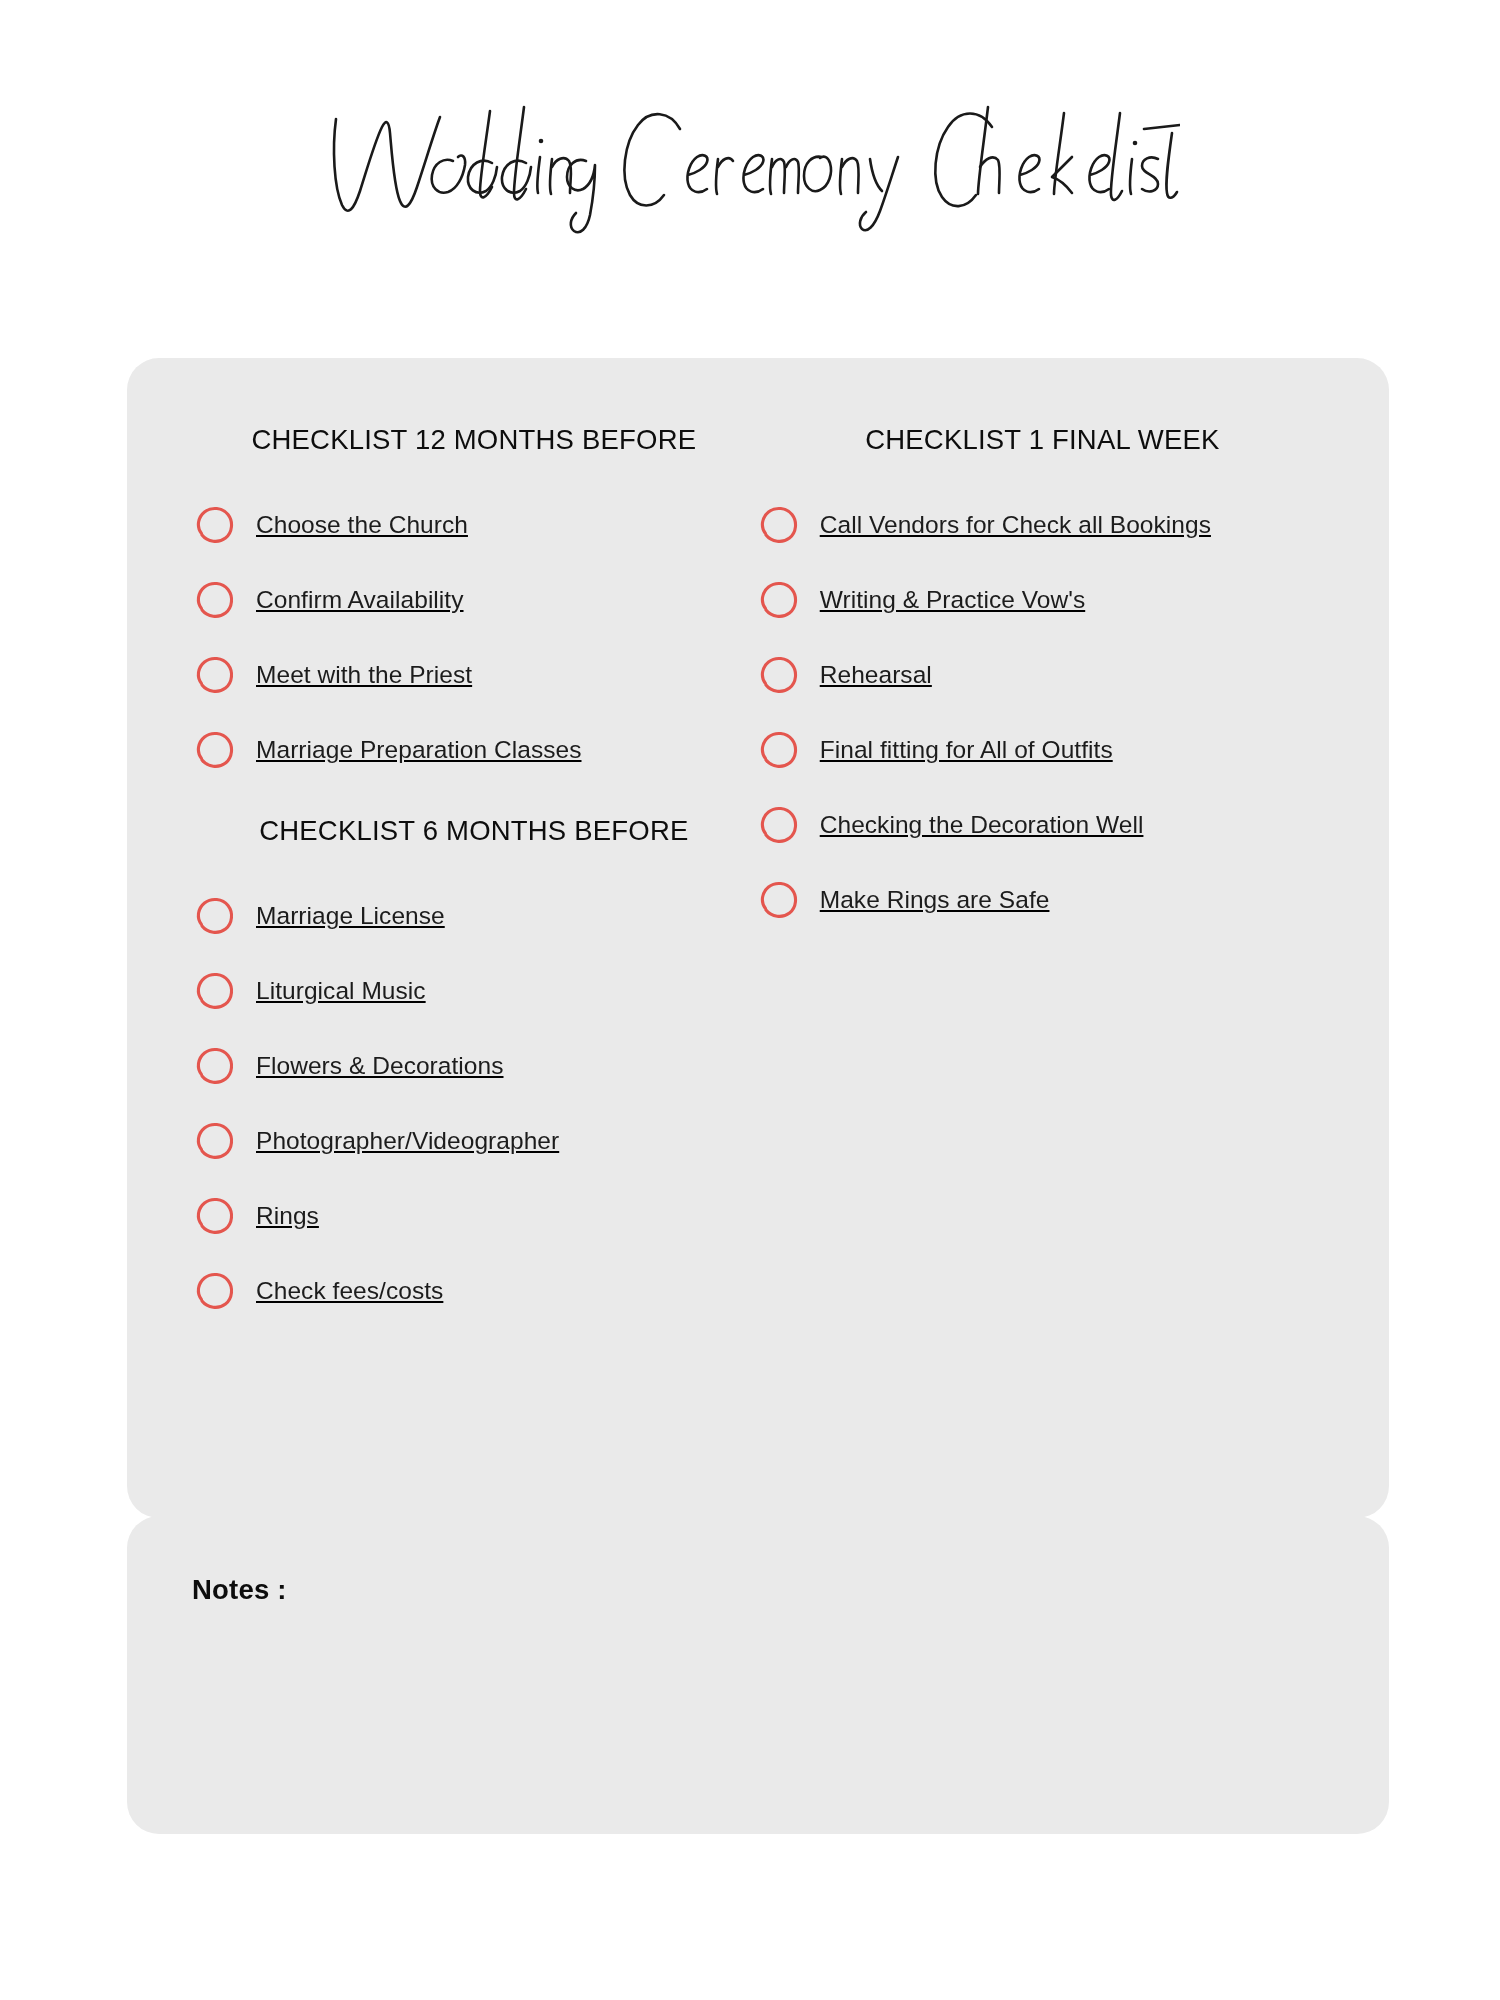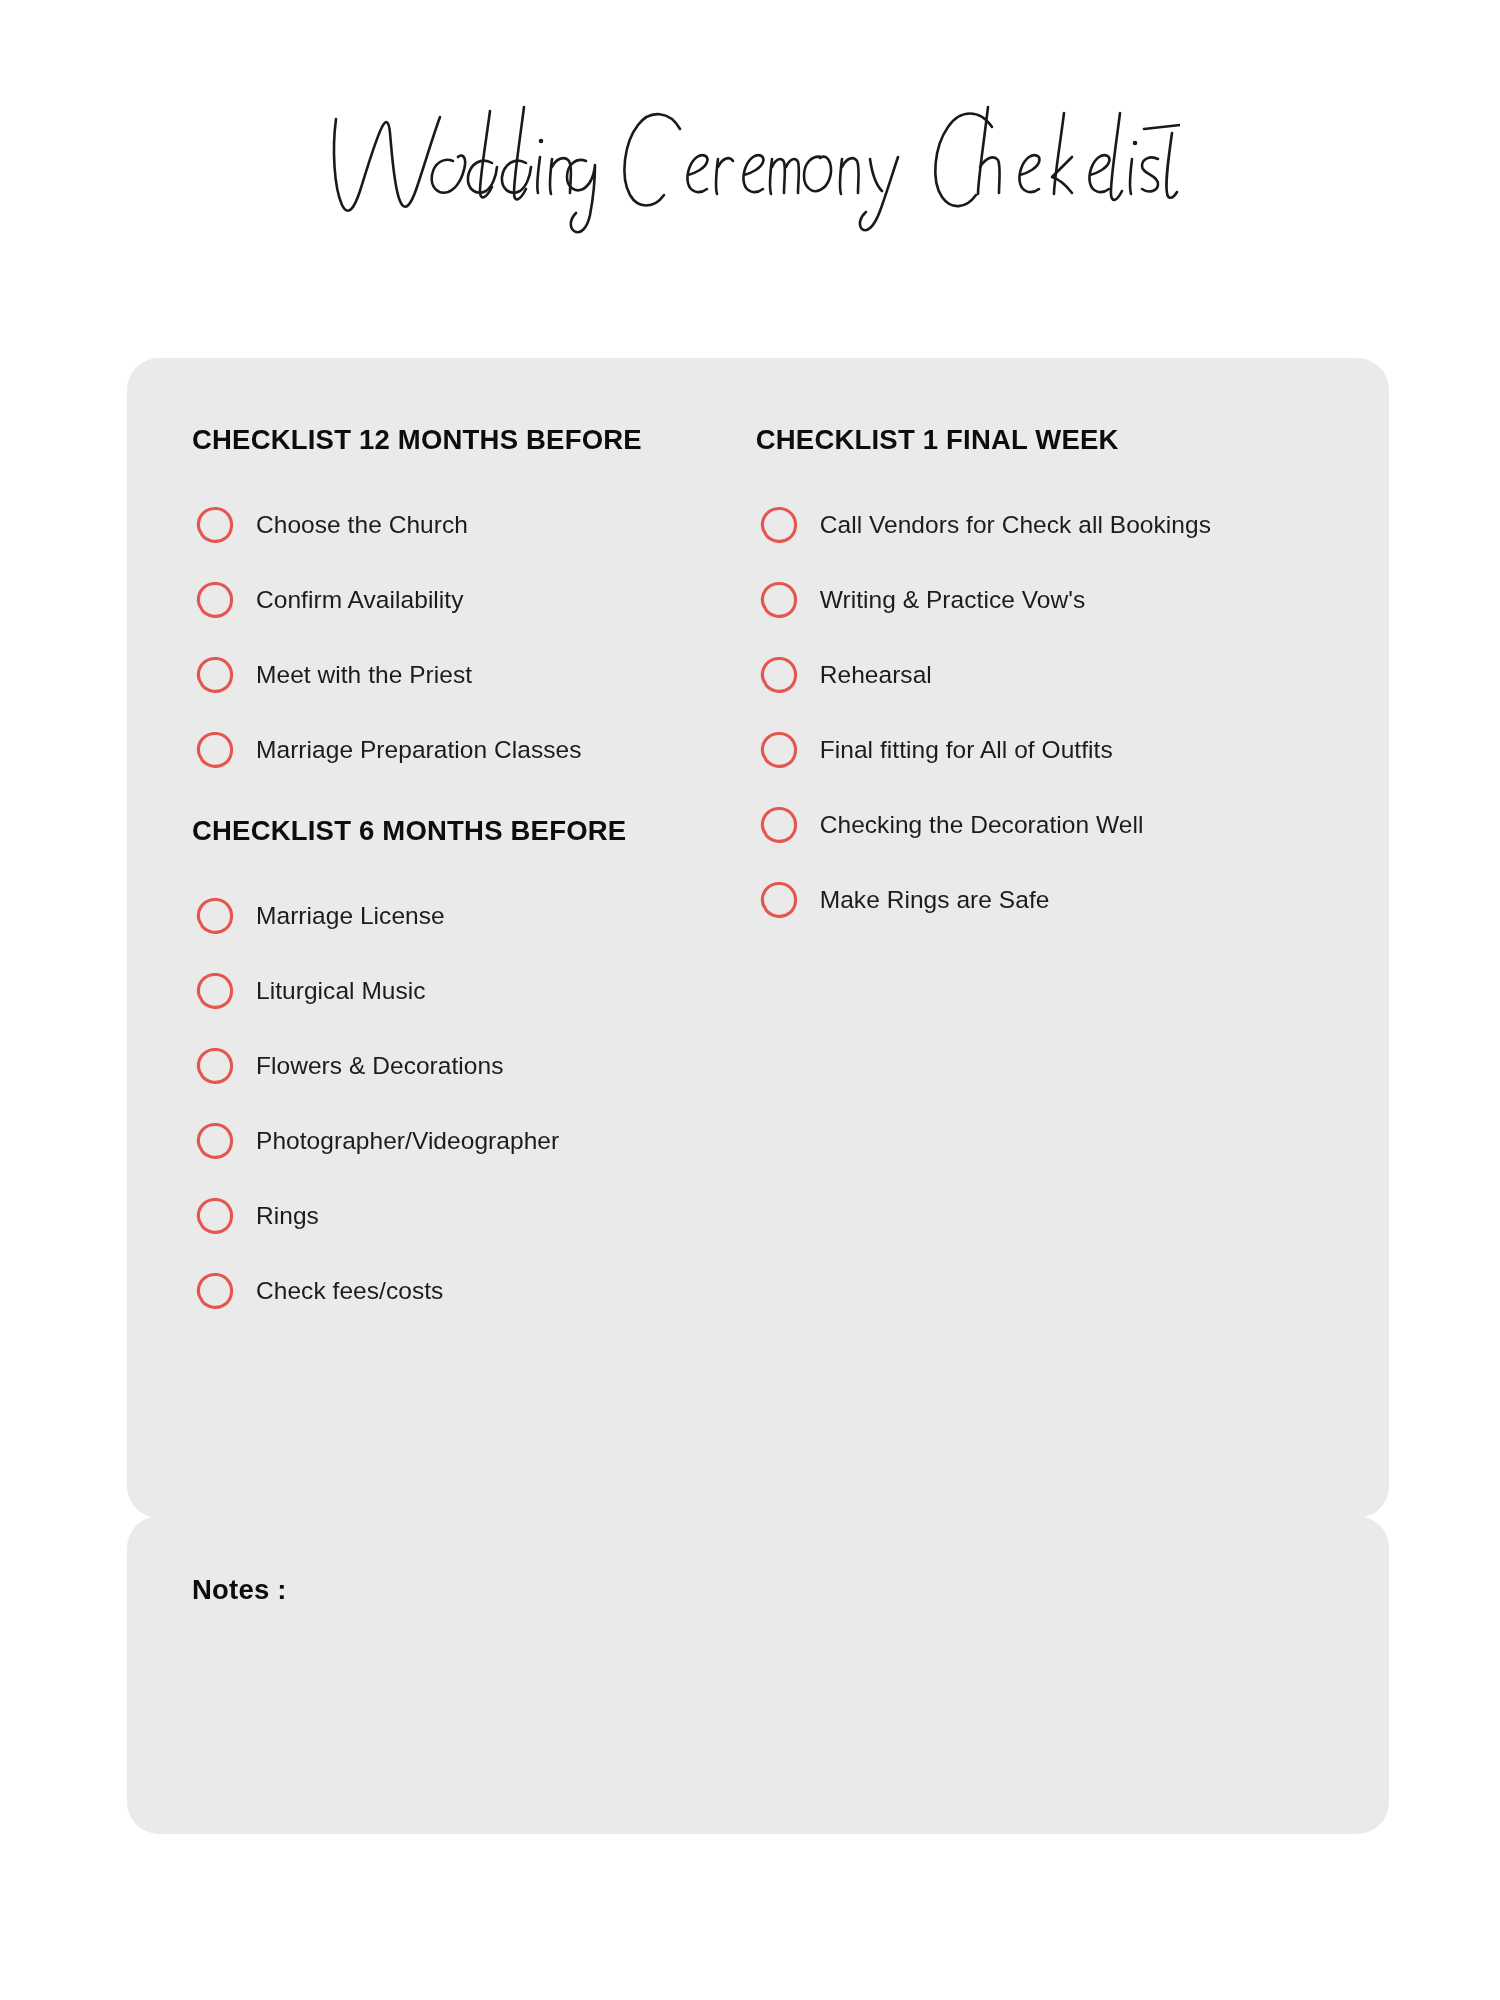--- a/index.html
+++ b/index.html
@@ -63,30 +63,31 @@
     display: flex;
     padding: 66px 60px 0 65px;
   }
   .col { position: relative; }
   .col--left  { width: 590px; }
   .col--right { width: 600px; }
 
   .section-heading {
     font-family: "Liberation Sans", sans-serif;
     font-size: 27.5px;
-    font-weight: 700;
+    font-weight: 400;
     letter-spacing: 0.2px;
     color: #0d0d0d;
     text-transform: uppercase;
     white-space: nowrap;
     margin-bottom: 44px;
+    text-align: center;
   }
   .section--second { margin-top: 40px; }
 
-  .check-list { list-style: none; }
+  .check-list { list-style: none; text-decoration: underline; }
 
   .check-item {
     display: flex;
     align-items: center;
     min-height: 50px;
     margin-bottom: 25px;
   }
   .check-item:last-child { margin-bottom: 0; }
 
   .ring {

